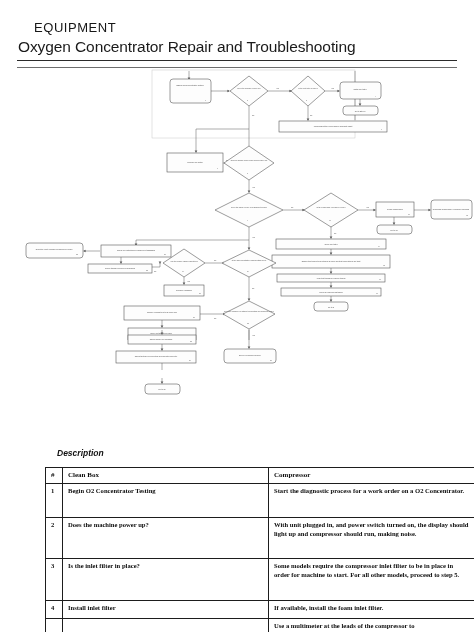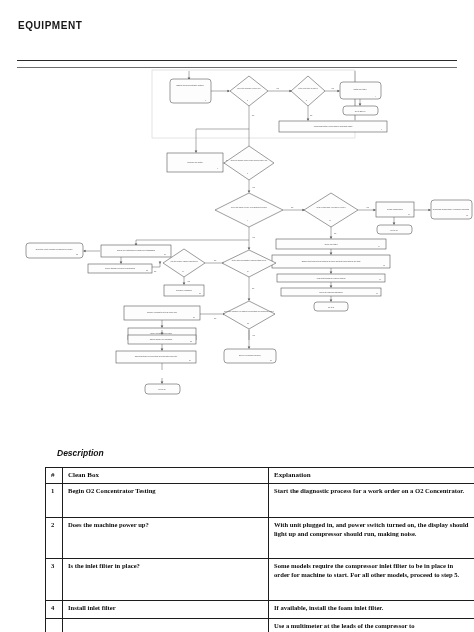--- a/index.html
+++ b/index.html
@@ -2,21 +2,21 @@
 <html><head>
 <meta charset="utf-8">
 <style>
   html,body{margin:0;padding:0;background:#ffffff;}
   body{width:474px;height:632px;position:relative;overflow:hidden;
        font-family:"Liberation Sans",sans-serif;color:#000;}
 
   .page{position:absolute;inset:0;}
 
   
-  .kicker{position:absolute;left:18px;top:20px;font-size:10px;font-weight:bold;
+  .kicker{position:absolute;left:34px;top:20px;font-size:13px;font-weight:normal;
           letter-spacing:.55px;color:#161616;}
   .doc-title{position:absolute;left:18px;top:38px;width:438px;font-size:15.5px;
              font-weight:400;color:#1a1a1a;letter-spacing:-.1px;white-space:nowrap;}
   .title-rule{position:absolute;left:17px;top:60px;width:440px;height:1px;background:#2b2b2b;}
   .top-rule{position:absolute;left:17px;top:67px;width:440px;height:1px;background:#6d6d6d;}
 
   
   .flow{position:absolute;left:0;top:68px;width:474px;height:272px;}
   .flow svg{display:block;}
 
@@ -49,20 +49,21 @@
   tr.r3 td{height:35px;}
   tr.r4 td{height:11px;}
   tr.r5 td{height:22px;}
 </style>
 </head>
 <body>
 
 <div class="page">
 
   <div class="kicker">EQUIPMENT</div>
+  <div class="doc-title">Oxygen Concentrator Repair and Troubleshooting</div>
   <div class="title-rule"></div>
   <div class="top-rule"></div>
 
   <div class="flow">
   <svg viewBox="0 0 474 272" width="474" height="272" xmlns="http://www.w3.org/2000/svg">
 
     <rect class="frame" x="152" y="2" width="203" height="68"></rect>
 
     <g class="edge">
 
@@ -392,21 +393,21 @@
     <table class="desc">
       <colgroup>
           <col class="c-num">
           <col class="c-txt">
           <col class="c-exp">
         </colgroup>
       <thead>
         <tr>
           <th>#</th>
           <th>Clean Box</th>
-          <th>Explanation</th>
+          <th>Compressor</th>
         </tr>
       </thead>
       <tbody>
         <tr class="r1">
           <td class="num-cell">1</td>
           <td>Begin O2 Concentrator Testing</td>
           <td>Start the diagnostic process for a work order on a O2 Concentrator.</td>
         </tr>
         <tr class="r2">
           <td class="num-cell">2</td>

